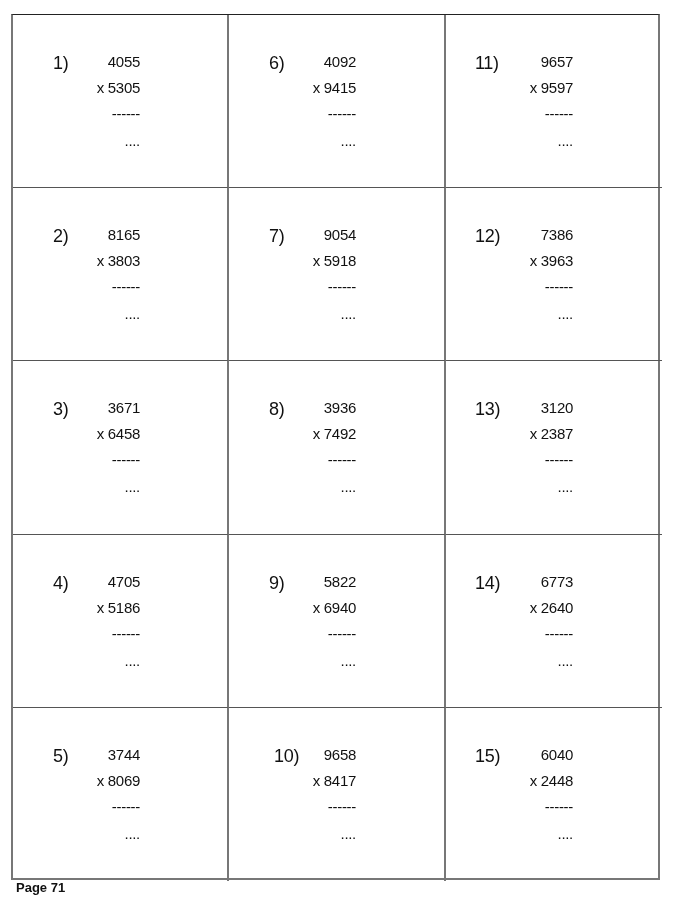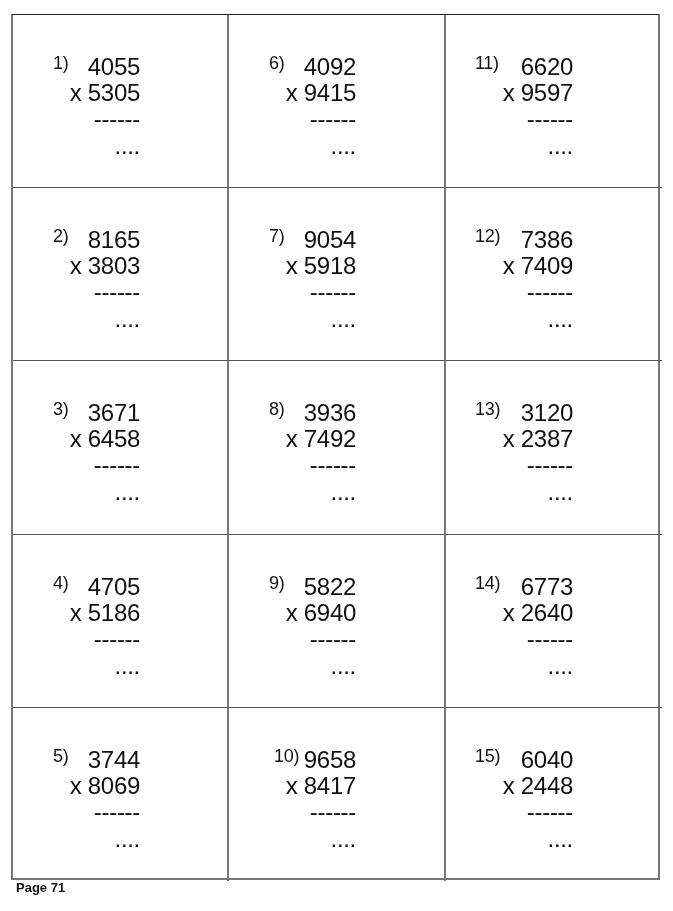--- a/index.html
+++ b/index.html
@@ -7,21 +7,21 @@
          font-family: "Liberation Sans", "DejaVu Sans", sans-serif; color: #111; }
   .grid { position: absolute; left: 11px; top: 14px; width: 649px; height: 866px;
           display: grid; grid-template-columns: 216px 217px 216px;
           grid-template-rows: repeat(5, 173.2px);
           border-top: 1px solid #222; border-bottom: 2px solid #777;
           border-left: 2px solid #777; border-right: 2px solid #777; box-sizing: border-box; }
   .cell { position: relative; border-right: 2px solid #777; border-bottom: 1px solid #555; box-sizing: border-box; }
   .cell.c3 { border-right: none; }
   .cell.r5 { border-bottom: none; }
   .num { position: absolute; top: 38px; font-size: 18px; letter-spacing: -0.3px; }
-  .line { position: absolute; right: 0; text-align: right; font-size: 24px; letter-spacing: -0.3px; white-space: pre; }
+  .line { position: absolute; right: 0; text-align: right; font-size: 15px; letter-spacing: -0.3px; white-space: pre; }
   .block { position: absolute; top: 38px; width: 60px; height: 110px; }
   .block .a { top: 0; }
   .block .b { top: 26px; }
   .block .c { top: 52px; }
   .block .d { top: 79px; }
   .footer { position: absolute; top: 880px; left: 16px; width: 673px; text-align: left;
             font-size: 13px; font-weight: bold; }
 </style>
 </head>
 <body>
@@ -42,21 +42,21 @@
     <div class="block" style="left:67px">
       <span class="line a">4092</span>
       <span class="line b">x 9415</span>
       <span class="line c">------</span>
       <span class="line d">....</span>
     </div>
   </div>
   <div class="cell c3">
     <span class="num" style="left:29px">11)</span>
     <div class="block" style="left:67px">
-      <span class="line a">6620</span>
+      <span class="line a">9657</span>
       <span class="line b">x 9597</span>
       <span class="line c">------</span>
       <span class="line d">....</span>
     </div>
   </div>
 
   <div class="cell">
     <span class="num" style="left:40px">2)</span>
     <div class="block" style="left:67px">
       <span class="line a">8165</span>
@@ -71,21 +71,21 @@
       <span class="line a">9054</span>
       <span class="line b">x 5918</span>
       <span class="line c">------</span>
       <span class="line d">....</span>
     </div>
   </div>
   <div class="cell c3">
     <span class="num" style="left:29px">12)</span>
     <div class="block" style="left:67px">
       <span class="line a">7386</span>
-      <span class="line b">x 7409</span>
+      <span class="line b">x 3963</span>
       <span class="line c">------</span>
       <span class="line d">....</span>
     </div>
   </div>
 
   <div class="cell">
     <span class="num" style="left:40px">3)</span>
     <div class="block" style="left:67px">
       <span class="line a">3671</span>
       <span class="line b">x 6458</span>

